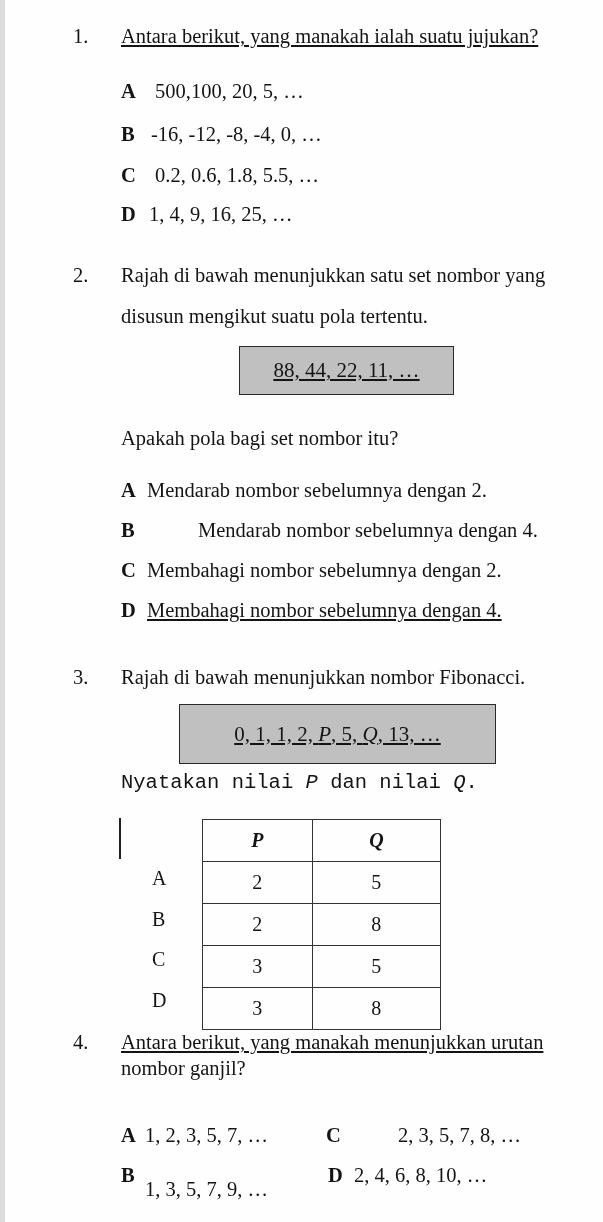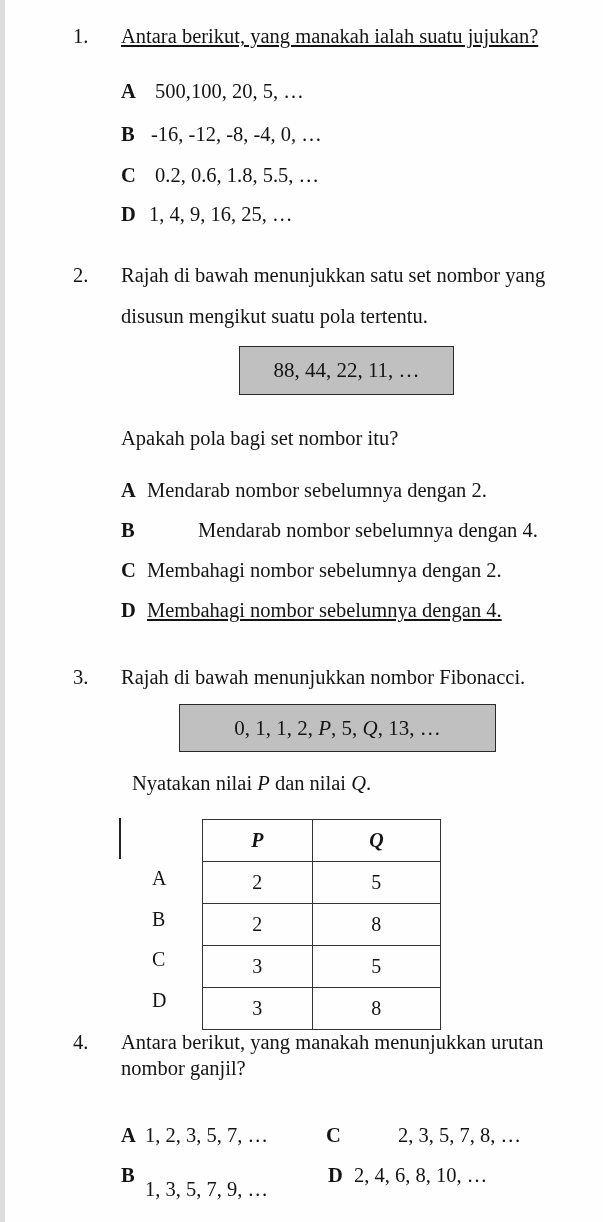--- a/index.html
+++ b/index.html
@@ -11,20 +11,21 @@
     }
     .edge { position: absolute; left: 0; top: 0; width: 5px; height: 1222px; background: #dcdcdc; }
     .t { position: absolute; white-space: nowrap; font-size: 20.5px; line-height: 24px; }
     .num { position: absolute; font-size: 20.5px; line-height: 24px; }
     .b { font-weight: bold; }
     .i { font-style: italic; }
     .box {
       position: absolute; background: #c0c0c0; border: 1.5px solid #2a2a2a;
       box-sizing: border-box; display: flex; align-items: center; justify-content: center;
       font-size: 21px;
+      text-decoration: underline;
     }
     .box span { white-space: pre; }
     .stray { position: absolute; left: 119px; top: 818px; width: 2px; height: 41px; background: #222; }
     table.pq {
       position: absolute; left: 202px; top: 819px; width: 239px; height: 205px;
       border-collapse: collapse; font-size: 20px;
     }
     table.pq td, table.pq th {
       border: 1.5px solid #333; text-align: center; padding: 0; height: 41px;
       font-weight: normal;
@@ -85,29 +86,29 @@
   <div>
     <span class="t b" style="left:121px; top:598px;">D</span>
     <span class="t" style="left:147px; top:598px;text-decoration:underline;">Membahagi nombor sebelumnya dengan 4.</span>
   </div>
 </div>
 
 <div>
   <span class="num" style="left:73px; top:665px;">3.</span>
   <span class="t" style="left:121px; top:665px;">Rajah di bawah menunjukkan nombor Fibonacci.</span>
 
-  <div class="box" style="left:179px; top:704px; width:317px; height:48px;">
+  <div class="box" style="left:179px; top:704px; width:317px; height:60px;">
     <span>0, 1, 1, 2, </span>
       <span class="i">P</span>
       <span>, 5, </span>
       <span class="i">Q</span>
       <span>, 13, …</span>
   </div>
 
-  <span class="t" style="left:132px; top:771px;"><span>Nyatakan nilai </span><span class="i">P</span><span> dan nilai </span><span class="i">Q</span><span>.</span></span>
+  <span class="t" style="left:121px; top:771px;font-family:Liberation Mono, monospace;"><span>Nyatakan nilai </span><span class="i">P</span><span> dan nilai </span><span class="i">Q</span><span>.</span></span>
 
   <div class="stray"></div>
 
   <span class="rowlabel" style="left:152px; top:866px;">A</span>
   <span class="rowlabel" style="left:152px; top:907px;">B</span>
   <span class="rowlabel" style="left:152px; top:947px;">C</span>
   <span class="rowlabel" style="left:152px; top:988px;">D</span>
 
   <table class="pq">
     <tbody>
@@ -130,21 +131,21 @@
     <tr>
       <td>3</td>
       <td>8</td>
     </tr>
   </tbody>
     </table>
 </div>
 
 <div>
   <span class="num" style="left:73px; top:1030px;">4.</span>
-  <span class="t" style="left:121px; top:1030px;">Antara berikut, yang manakah menunjukkan urutan</span>
+  <span class="t" style="left:121px; top:1030px;text-decoration:underline;">Antara berikut, yang manakah menunjukkan urutan</span>
   <span class="t" style="left:121px; top:1056px;">nombor ganjil?</span>
 
   <div>
     <span class="t b" style="left:121px; top:1123px;">A</span>
     <span class="t" style="left:145px; top:1123px;">1, 2, 3, 5, 7, …</span>
   </div>
   <div>
     <span class="t b" style="left:121px; top:1163px;">B</span>
     <span class="t" style="left:145px; top:1177px;">1, 3, 5, 7, 9, …</span>
   </div>

